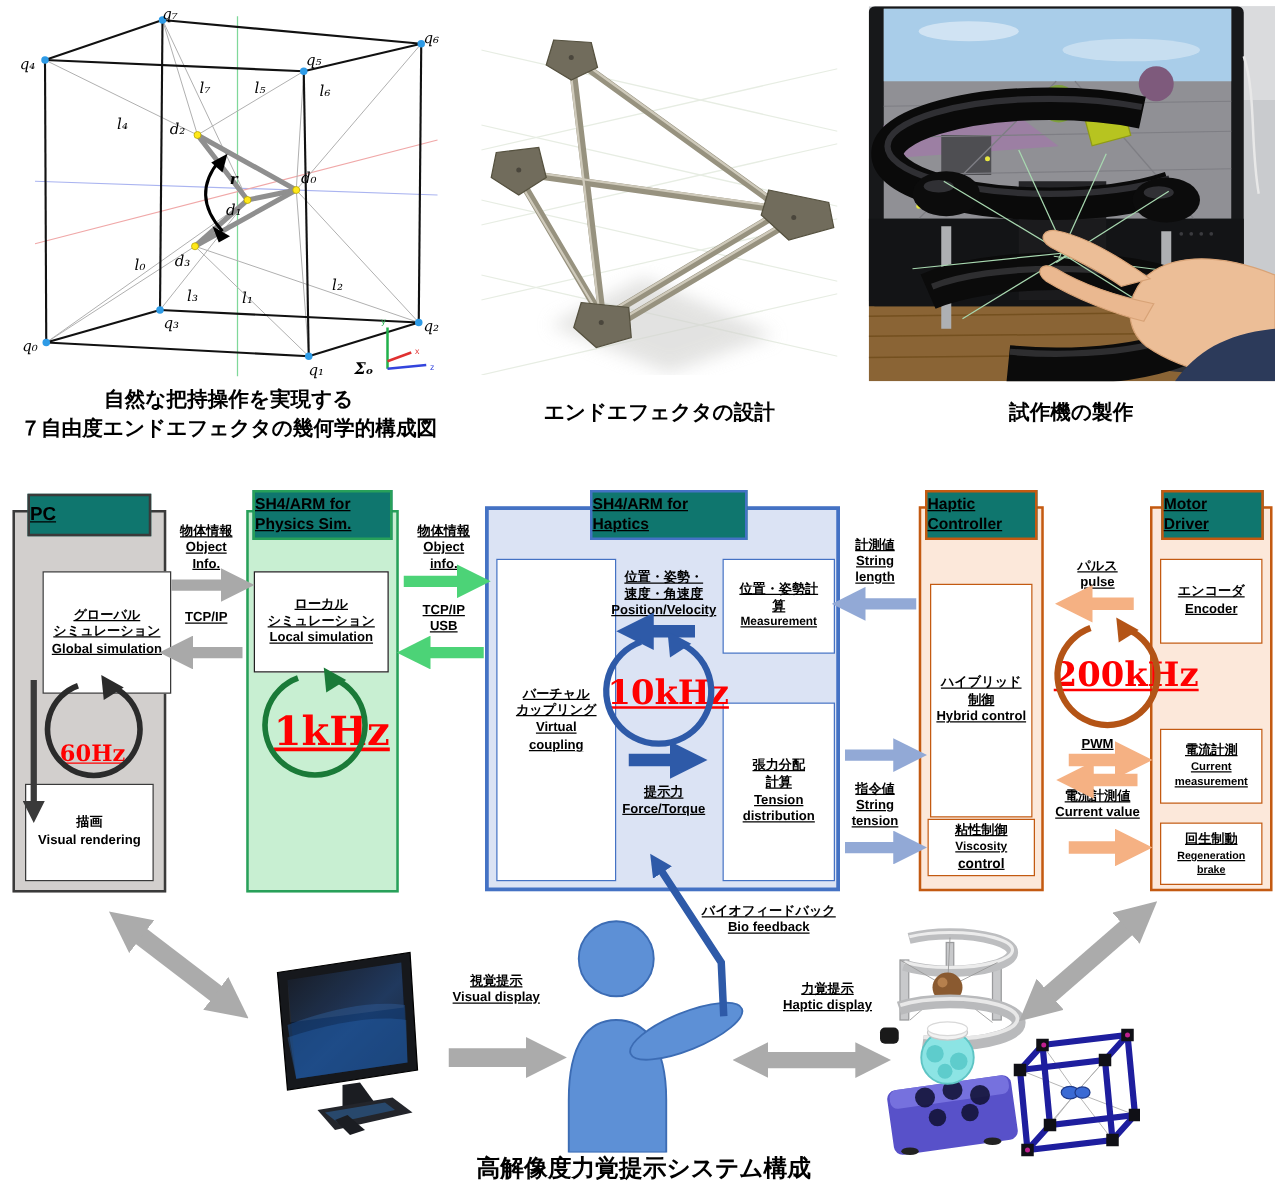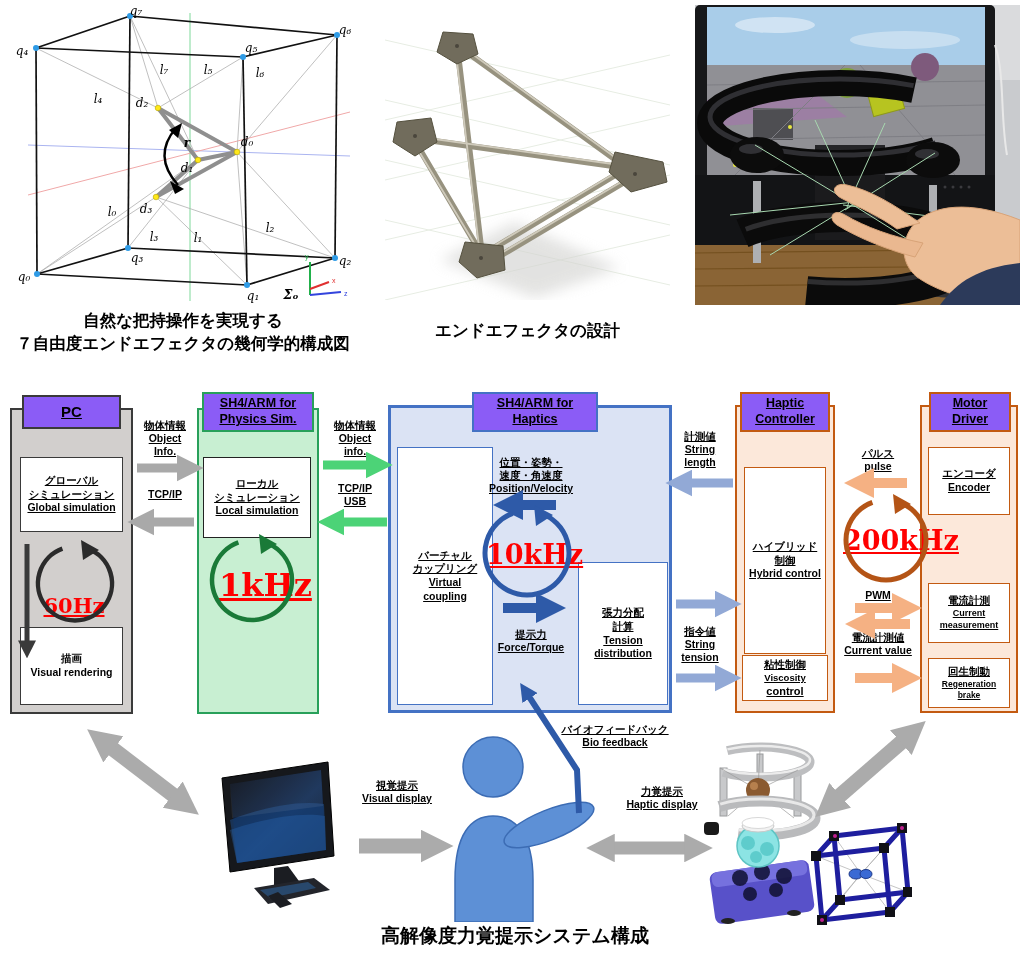--- a/index.html
+++ b/index.html
@@ -2,22 +2,22 @@
 <html><head>
 <meta charset="utf-8">
 <style>
   html,body{margin:0;padding:0;background:#fff}
   #stage{position:relative;width:1024px;height:959px;background:#fff;overflow:hidden;
          font-family:"Liberation Sans","DejaVu Sans",sans-serif;color:#000}
   .block{position:absolute;border:2.5px solid;box-sizing:border-box;z-index:1}
   .ibox{position:absolute;background:#fff;border:1.6px solid #333;box-sizing:border-box;
         display:flex;flex-direction:column;justify-content:center;text-align:center;
         font-weight:bold;font-size:10.5px;line-height:1.3;text-decoration:underline;z-index:2}
-  .title{position:absolute;background:#8b5cf6;border:2px solid #000;box-sizing:border-box;
-        display:flex;flex-direction:column;justify-content:center;text-align:center;
+  .title{position:absolute;background:#0f766e;border:2px solid #000;box-sizing:border-box;
+        display:flex;flex-direction:column;justify-content:center;text-align:left;
         font-weight:bold;font-size:12.5px;line-height:1.25;text-decoration:underline;z-index:3}
   .lbl{position:absolute;text-align:center;font-weight:bold;font-size:10.5px;line-height:1.22;
         text-decoration:underline;z-index:3}
   .rate{position:absolute;font-family:"DejaVu Serif","Liberation Serif",serif;font-weight:bold;
         color:#f00;text-decoration:underline;text-align:center;z-index:4}
   .cap{position:absolute;font-weight:bold;text-align:center;font-size:16.5px;line-height:1.4;z-index:3}
   .nou{text-decoration:none}
   #overlay{position:absolute;left:0;top:0;z-index:5;pointer-events:none}
   .panel{position:absolute;z-index:1}
   svg{display:block}
@@ -265,31 +265,34 @@
       </g>
 
       <g>
         <path d="M325 215 C275 195 238 200 220 218 C205 235 205 258 222 272 C255 295 302 300 325 295 Z" fill="#ecbe97" stroke="#d8a377"></path>
         <path d="M225 218 C200 200 175 185 152 180 C140 177 134 186 146 193 C165 203 186 212 202 224 Z" fill="#ecbe97" stroke="#d8a377"></path>
         <path d="M228 238 C198 232 170 222 150 210 C138 203 132 213 142 220 C165 234 196 246 220 252 Z" fill="#eab890" stroke="#d8a377"></path>
         <path d="M325 258 L325 300 L245 300 C262 276 286 262 325 258 Z" fill="#2c3a5a"></path>
       </g>
     </svg>
   </div>
+  <div class="cap" style="left:757px;top:319px;width:200px">
+    <div>試作機の製作</div>
+  </div>
 
   <div class="block" style="left:10px;top:408px;width:123px;height:306px;background:#d2cfcd;border-color:#3a3a3a"></div>
   <div class="title" style="left:22px;top:395px;width:99px;height:34px;border-color:#3a3a3a;font-size:15px">
     <div>PC</div>
   </div>
-  <div class="ibox" style="left:20px;top:457px;width:103px;height:75px;border-color:#3a3a3a">
+  <div class="ibox" style="left:34px;top:457px;width:103px;height:98px;border-color:#3a3a3a">
     <div>グローバル</div>
       <div>シミュレーション</div>
       <div>Global simulation</div>
   </div>
-  <div class="rate" style="left:34px;top:593px;width:80px;font-size:21px">60Hz</div>
+  <div class="rate" style="left:34px;top:593px;width:80px;font-size:18px">60Hz</div>
   <div class="ibox nou" style="left:20px;top:627px;width:103px;height:78px;border-color:#3a3a3a">
     <div>描画</div>
       <div>Visual rendering</div>
   </div>
 
   <div class="lbl" style="left:133px;top:419px;width:64px">
     <div>物体情報</div>
       <div>Object</div>
       <div>Info.</div>
   </div>
@@ -322,20 +325,25 @@
   <div class="block" style="left:388px;top:405px;width:284px;height:308px;background:#dbe3f4;border-color:#4472c4;border-width:3px"></div>
   <div class="title" style="left:472px;top:392px;width:126px;height:40px;border-color:#4472c4">
     <div>SH4/ARM for</div>
       <div>Haptics</div>
   </div>
   <div class="ibox" style="left:397px;top:447px;width:96px;height:258px;border-color:#4472c4">
     <div>バーチャル</div>
       <div>カップリング</div>
       <div>Virtual</div>
       <div>coupling</div>
+  </div>
+  <div class="ibox" style="left:578px;top:447px;width:90px;height:76px;border-color:#4472c4">
+    <div>位置・姿勢計</div>
+      <div>算</div>
+      <div style="font-size:9.5px">Measurement</div>
   </div>
   <div class="ibox" style="left:578px;top:562px;width:90px;height:143px;border-color:#4472c4">
     <div>張力分配</div>
       <div>計算</div>
       <div>Tension</div>
       <div>distribution</div>
   </div>
   <div class="lbl" style="left:483px;top:456px;width:96px">
     <div>位置・姿勢・</div>
       <div>速度・角速度</div>

